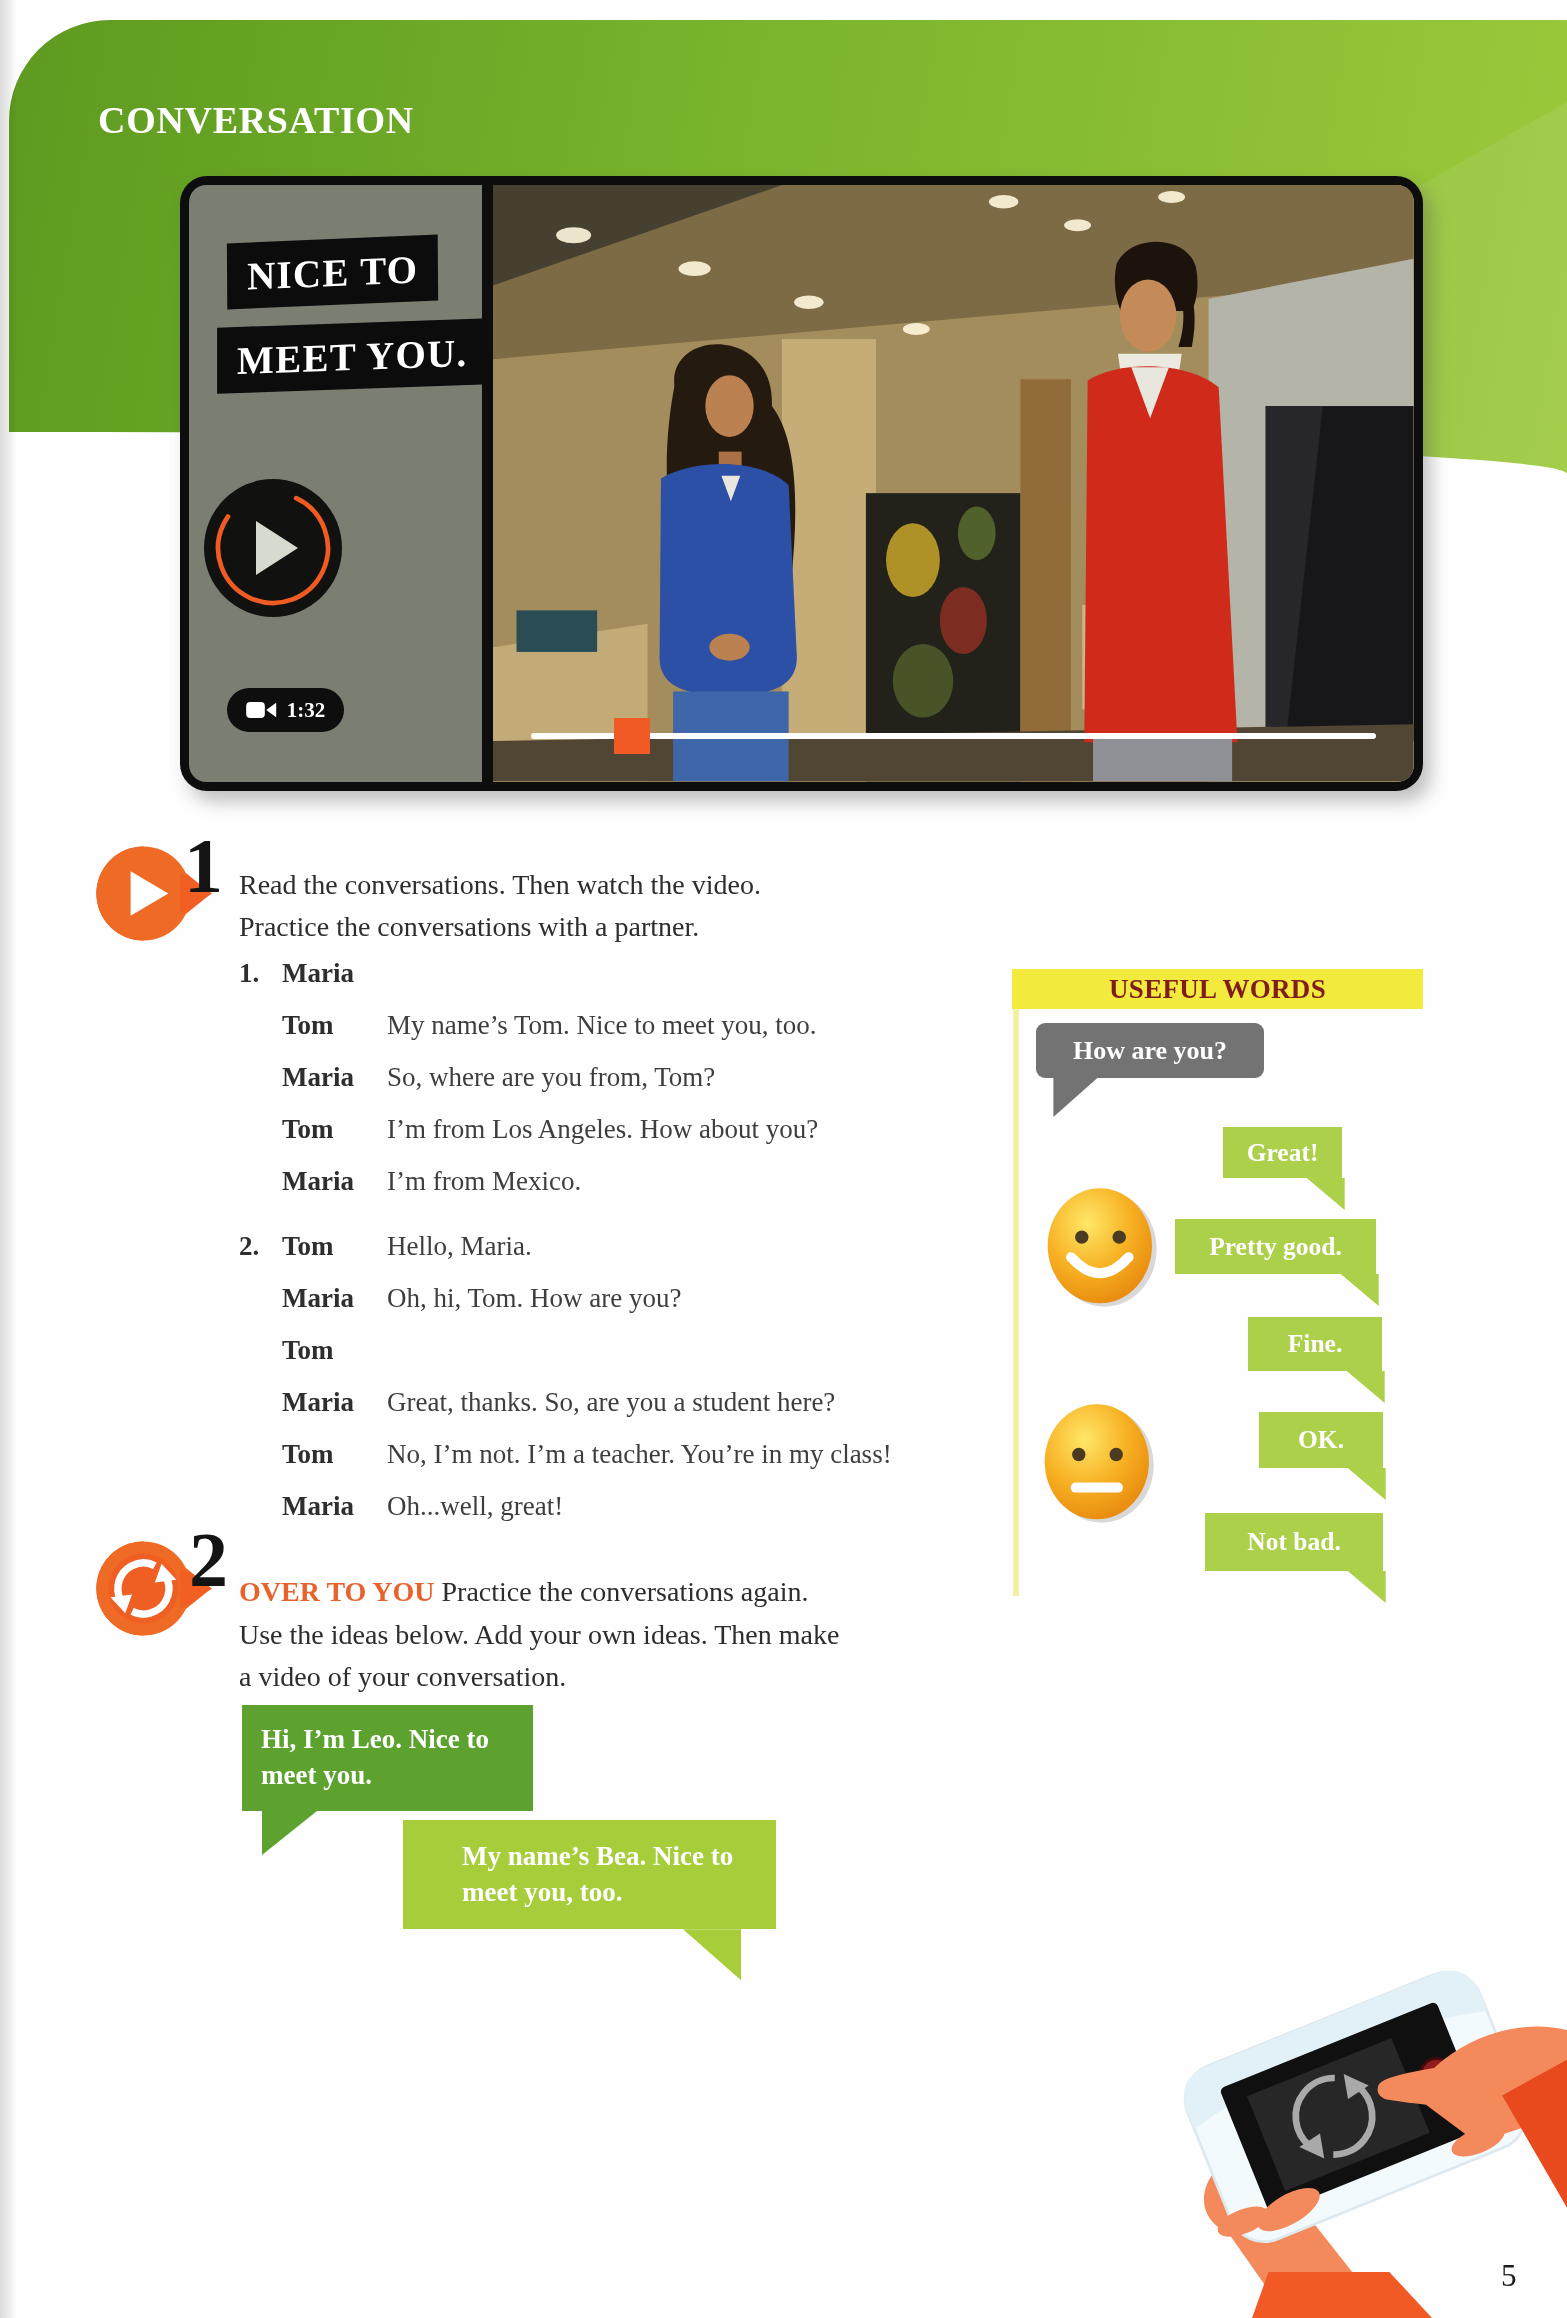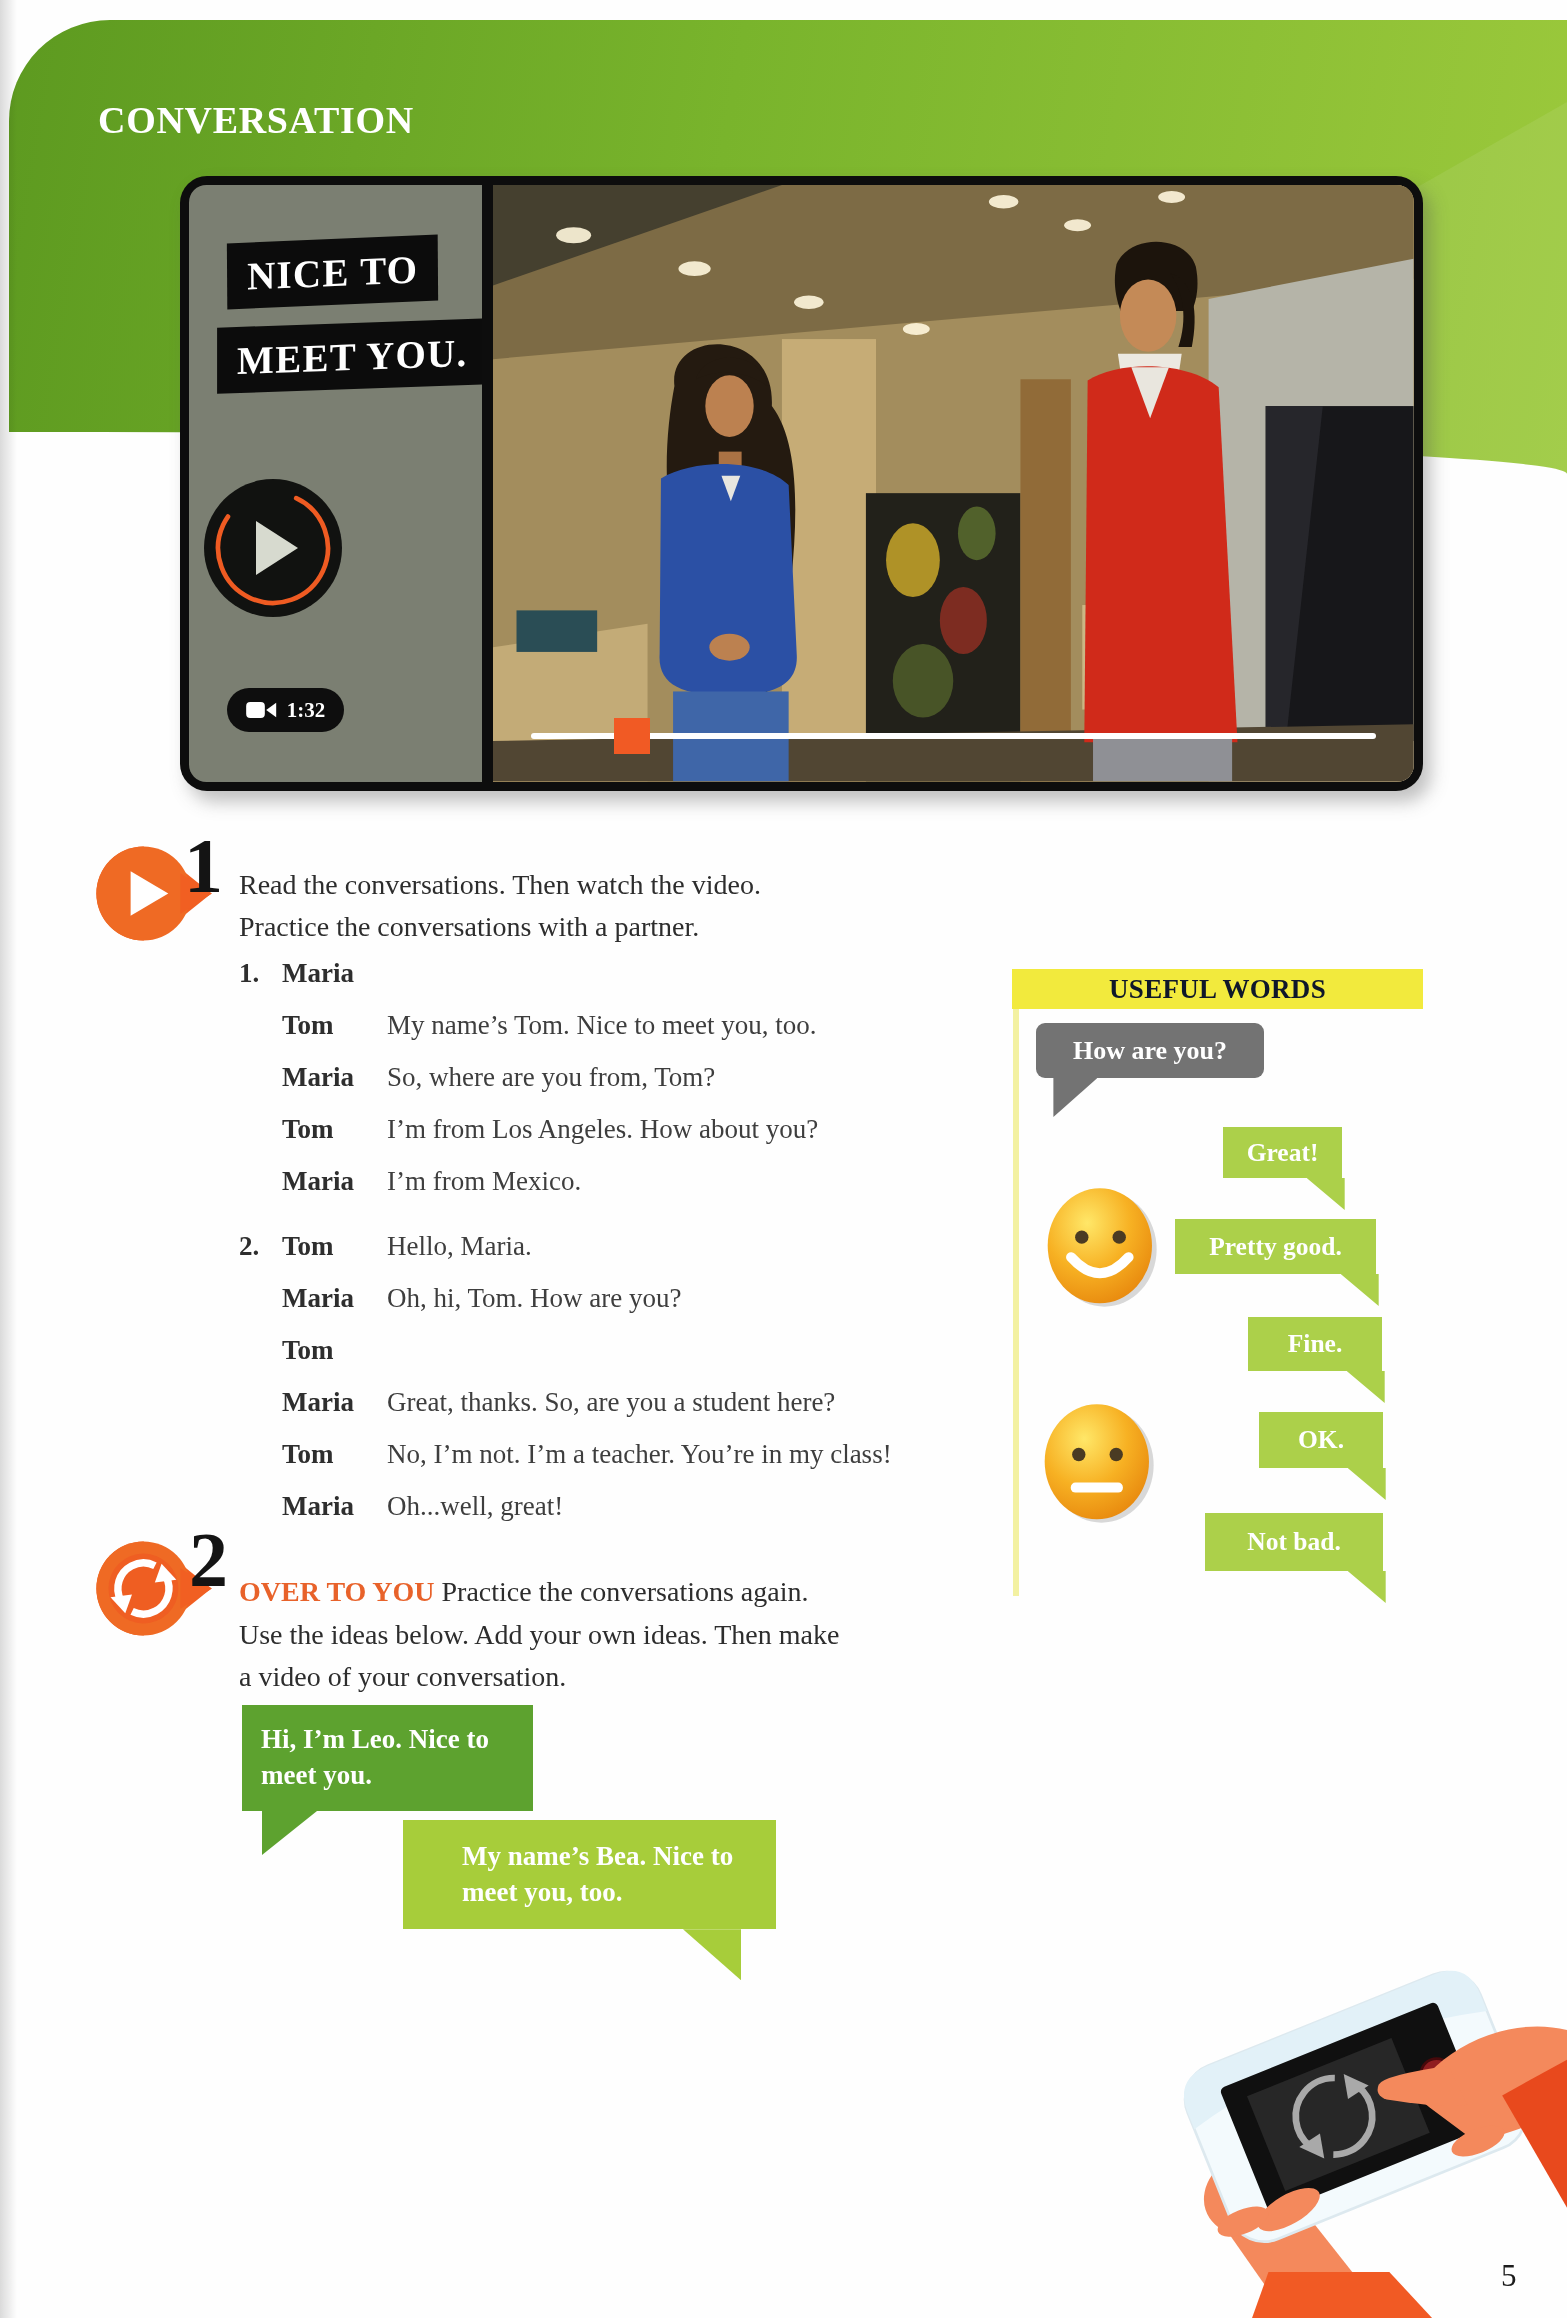--- a/index.html
+++ b/index.html
@@ -62,21 +62,21 @@
         margin-bottom:21px;font-size:27px;}
   .dlg-num{font-weight:700;color:#2e2e2e;}
   .dlg-speaker{font-weight:700;color:#2e2e2e;}
   .dlg-text{color:#3e3e3e;}
 
   
   .uw-panel{position:absolute;left:1012px;top:969px;width:411px;height:627px;z-index:2;}
   .uw-line{position:absolute;left:1.3px;top:39px;bottom:0;width:5.4px;background:#f3f1a2;}
   .uw-header{position:absolute;left:0;top:0;width:100%;height:40px;background:#f2ea3d;
         display:flex;align-items:center;justify-content:center;font-size:27px;font-weight:800;
-        color:#0f172a;letter-spacing:0.3px;}
+        color:#7f1d1d;letter-spacing:0.3px;}
   .bubble{position:absolute;color:#ffffff;font-weight:700;display:flex;align-items:center;
         justify-content:center;text-align:center;}
   .bubble::after{content:"";position:absolute;background:inherit;}
   .uw-prompt{left:24px;top:54px;width:228px;height:55px;background:#737373;font-size:26px;border-radius:9px;}
   .uw-prompt::after{left:17.4px;top:100%;width:44px;height:39px;clip-path:polygon(0 0,100% 0,0 100%);}
   .uw-resp{background:#acd04a;font-size:25.5px;}
   .uw-resp::after{right:-2.7px;top:100%;width:38px;height:32px;clip-path:polygon(0 0,100% 0,100% 100%);}
   .uw-great{left:211px;top:158px;width:119px;height:51px;}
   .uw-pretty{left:163px;top:250px;width:201px;height:55px;}
   .uw-fine{left:236px;top:348px;width:134px;height:54px;}

